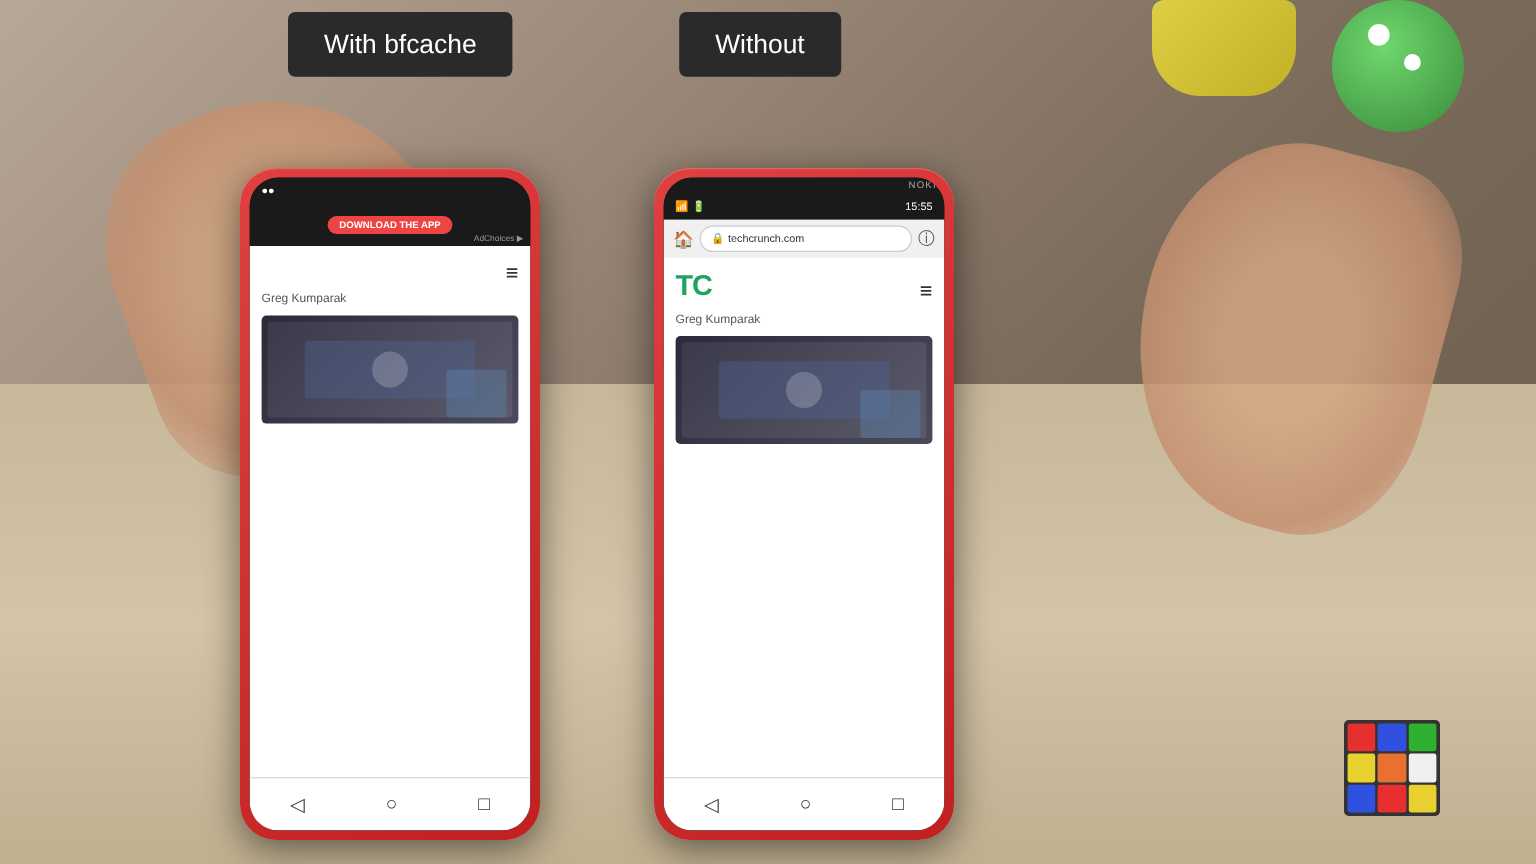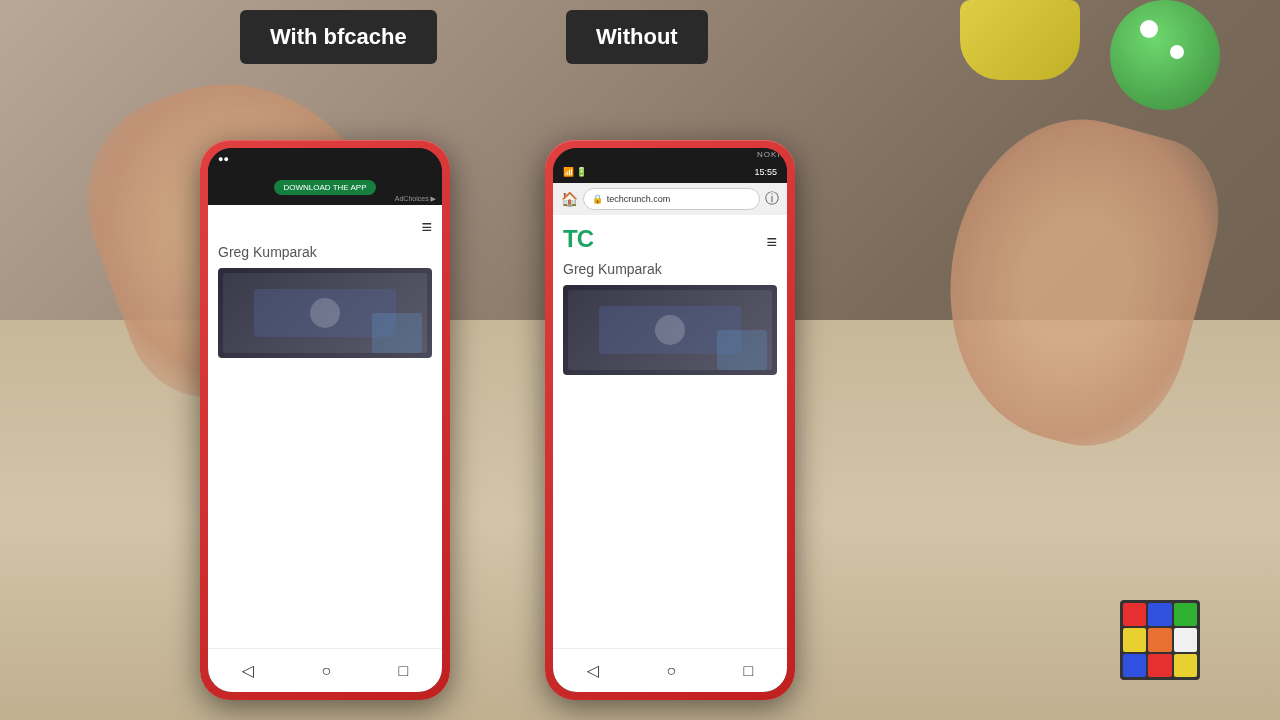--- a/index.html
+++ b/index.html
@@ -118,21 +118,21 @@
     .orange { background: #e87030; }
     .white { background: #f0f0f0; }
 
     
     .label-box {
       position: absolute;
       top: 10px;
       background: #2a2a2a;
       color: white;
       font-size: 22px;
-      font-weight: 700;
+      font-weight: 400;
       padding: 14px 30px;
       border-radius: 6px;
       z-index: 10;
     }
     .label-left { left: 240px; }
     .label-right { left: 566px; }
 
     
     .phone-wrapper {
       position: absolute;
@@ -225,21 +225,21 @@
     .article-title {
       font-size: 16px;
       font-weight: 900;
       color: #111;
       line-height: 1.2;
       margin-bottom: 8px;
       margin-top: 4px;
     }
 
     .author {
-      font-size: 14px;
+      font-size: 10px;
       color: #555;
       margin-bottom: 8px;
     }
 
     .article-image {
       width: 100%;
       height: 90px;
       background: linear-gradient(135deg, #2a2a3a 0%, #3a3a4a 50%, #4a4a5a 100%);
       border-radius: 4px;
       position: relative;
@@ -266,24 +266,24 @@
     .ad-banner {
       background: #1a1a1a;
       height: 35px;
       display: flex;
       align-items: center;
       justify-content: center;
       flex-shrink: 0;
       position: relative;
     }
     .ad-download-btn {
-      background: #15803d;
+      background: #ef4444;
       color: white;
       font-size: 8px;
-      font-weight: normal;
+      font-weight: bold;
       padding: 3px 10px;
       border-radius: 10px;
     }
     .ad-choices {
       position: absolute;
       bottom: 2px;
       right: 6px;
       font-size: 7px;
       color: #999;
     }

